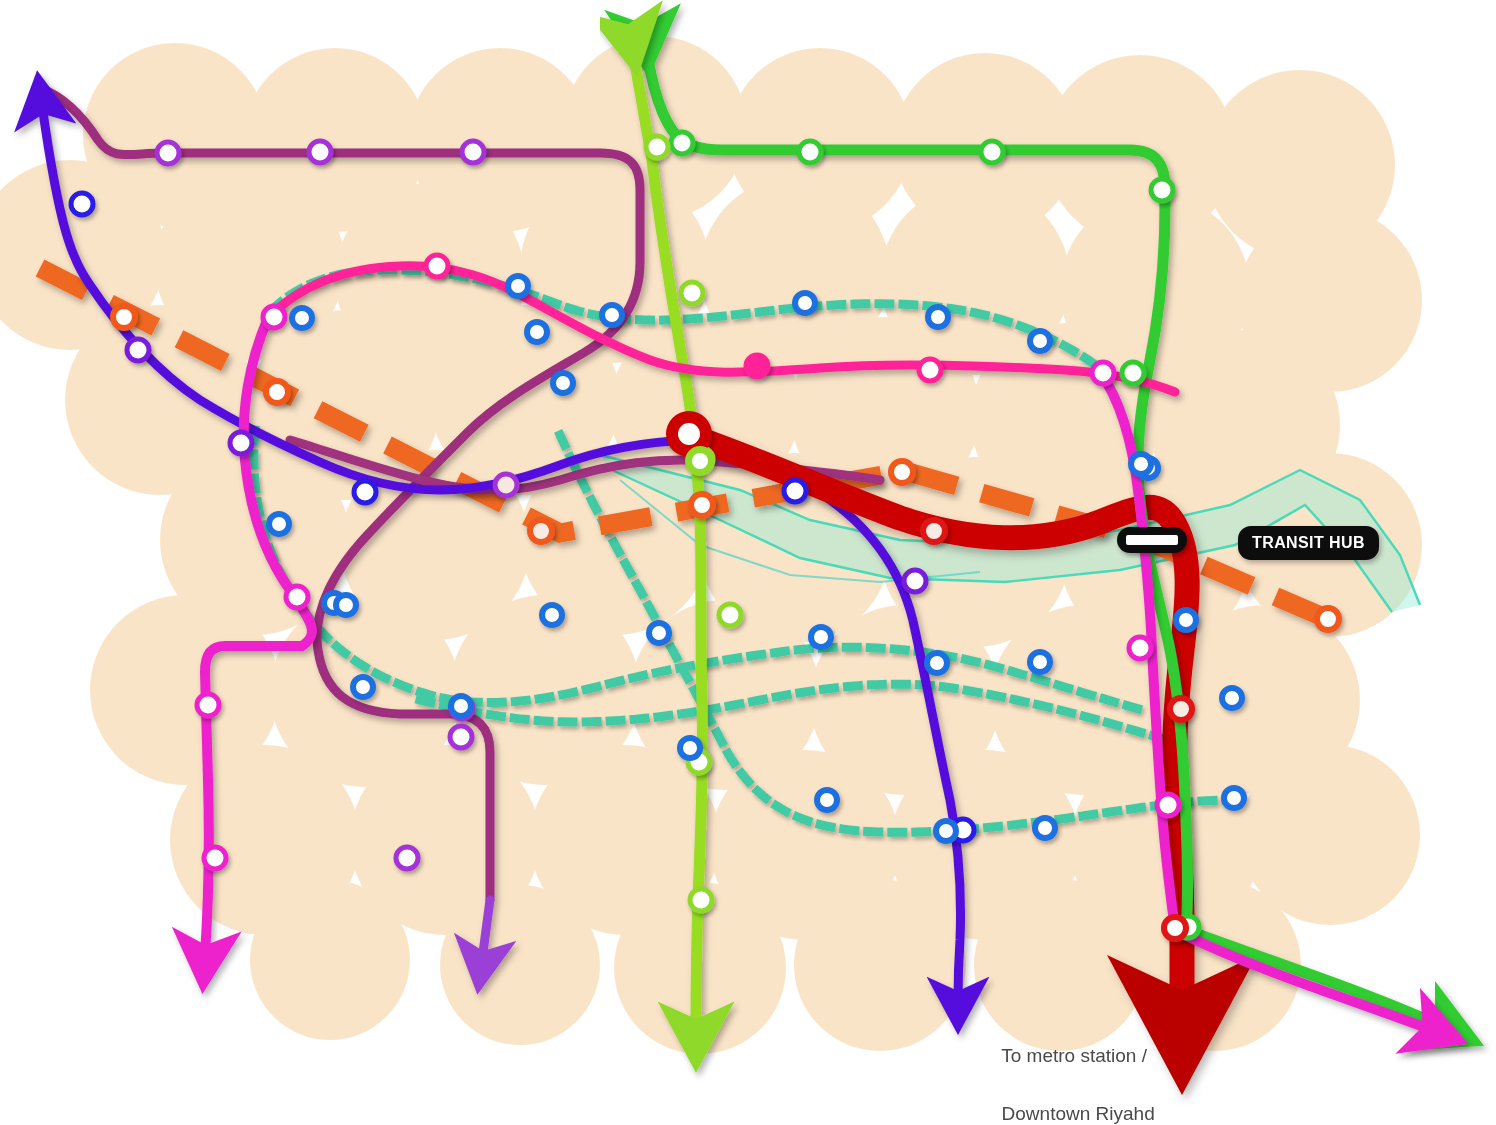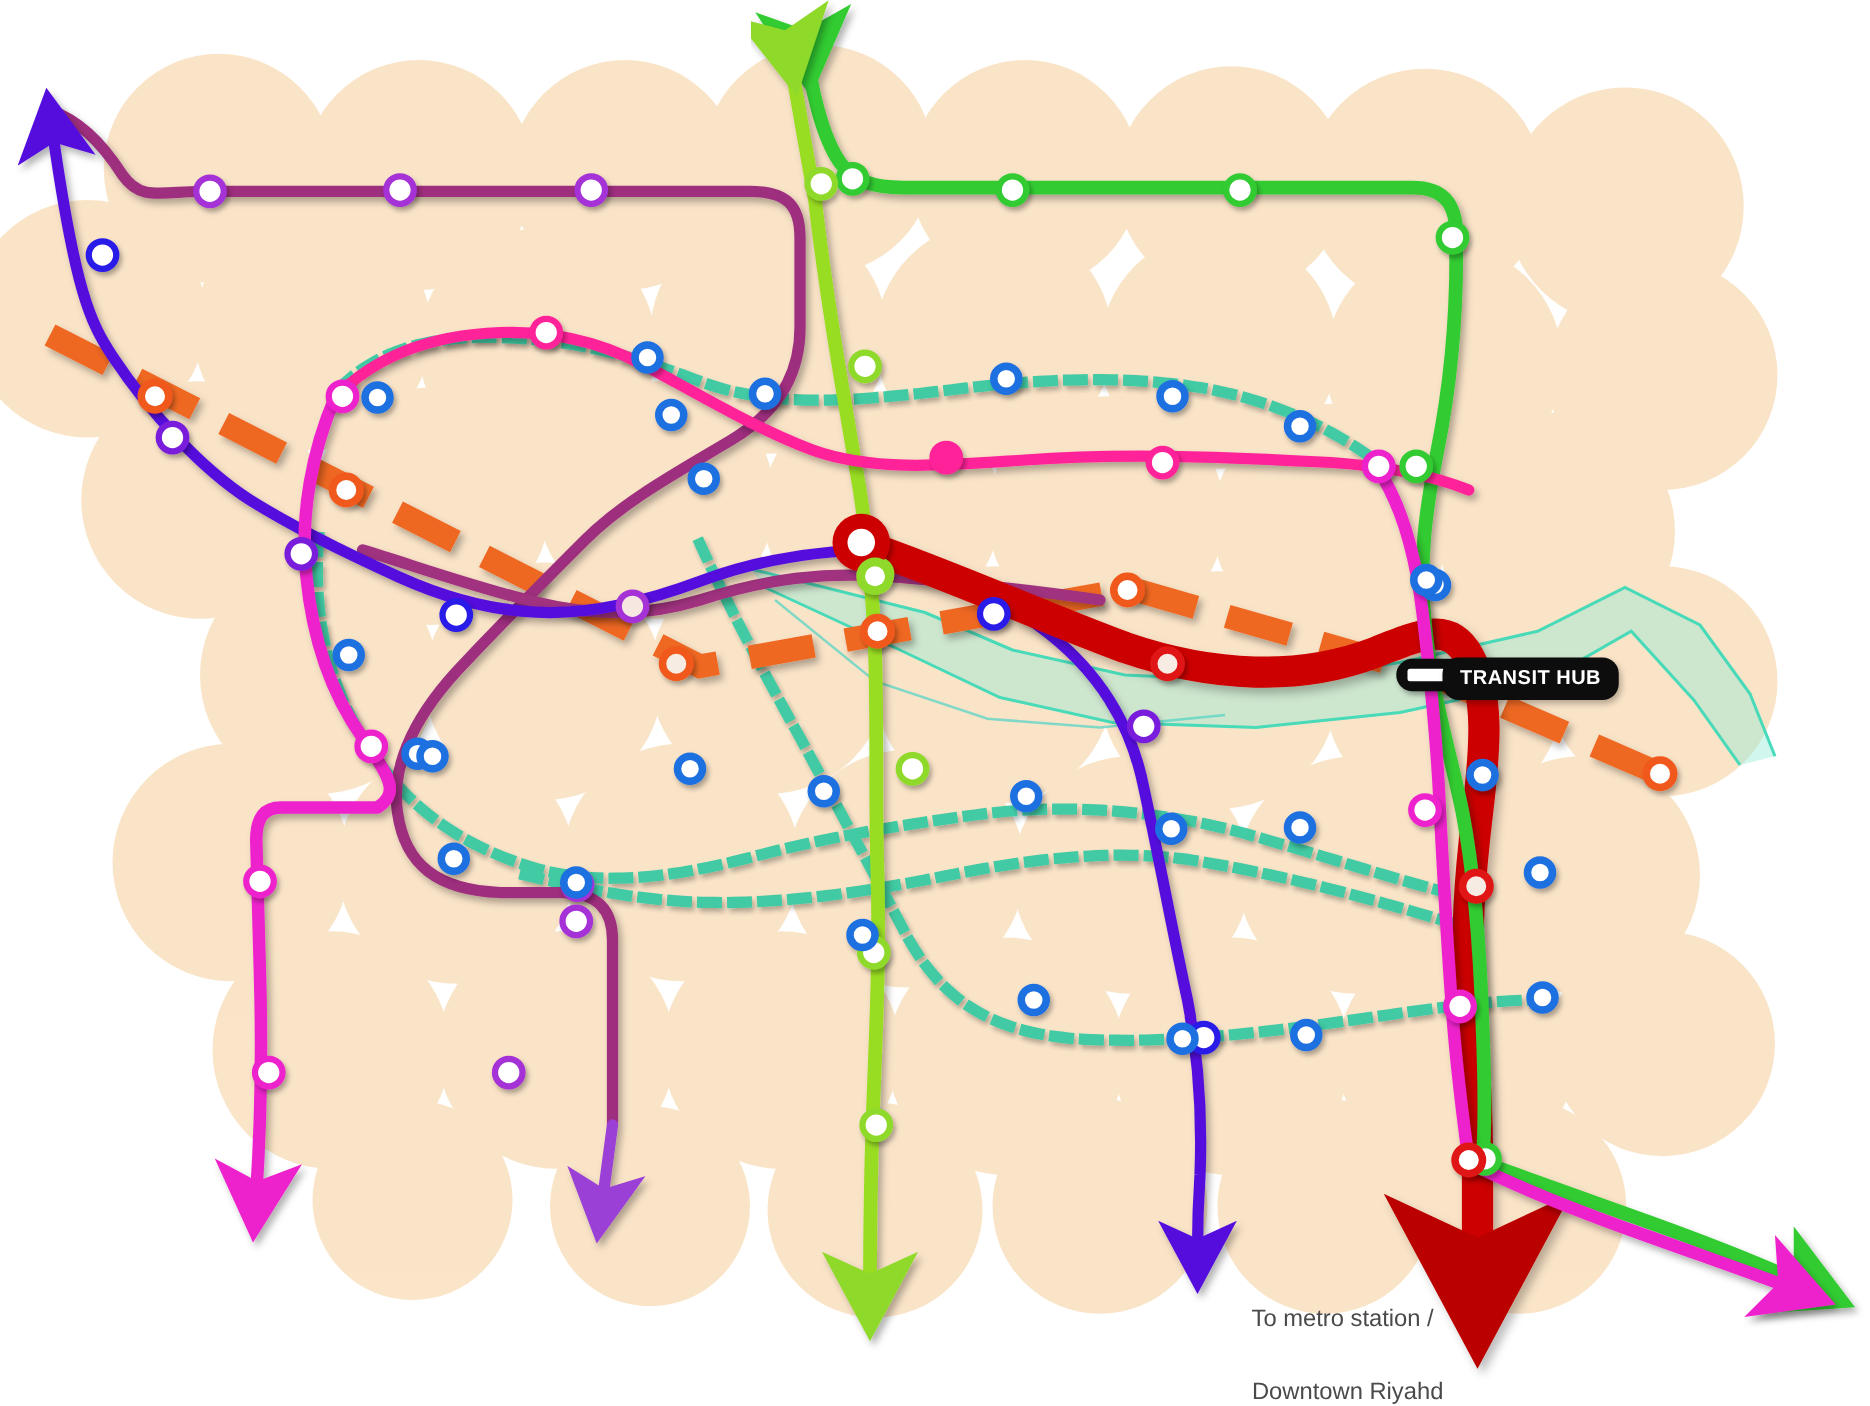--- a/index.html
+++ b/index.html
@@ -320,21 +320,21 @@
       <circle cx="700" cy="461" r="8" fill="#ffffff"></circle>
     </g>
   </g>
 
   <g filter="url(#shs)">
     <rect x="1117" y="527" width="70" height="26" rx="13" fill="#0d0d0d"></rect>
     <rect x="1126" y="535" width="52" height="10" rx="2" fill="#ffffff"></rect>
   </g>
 </svg>
 
-<div class="hublabel" style="left:1154px; top:526px;border-radius:13px;">TRANSIT HUB</div>
+<div class="hublabel" style="left:1238px; top:526px;border-radius:13px;">TRANSIT HUB</div>
 
 <div class="notetext" style="left:991px; top:1012px; width:220px;">
   <span>To metro station /</span><br>
   <span>Downtown Riyahd</span><br>
   
 </div>
 
 </div>
 
 </body></html>

